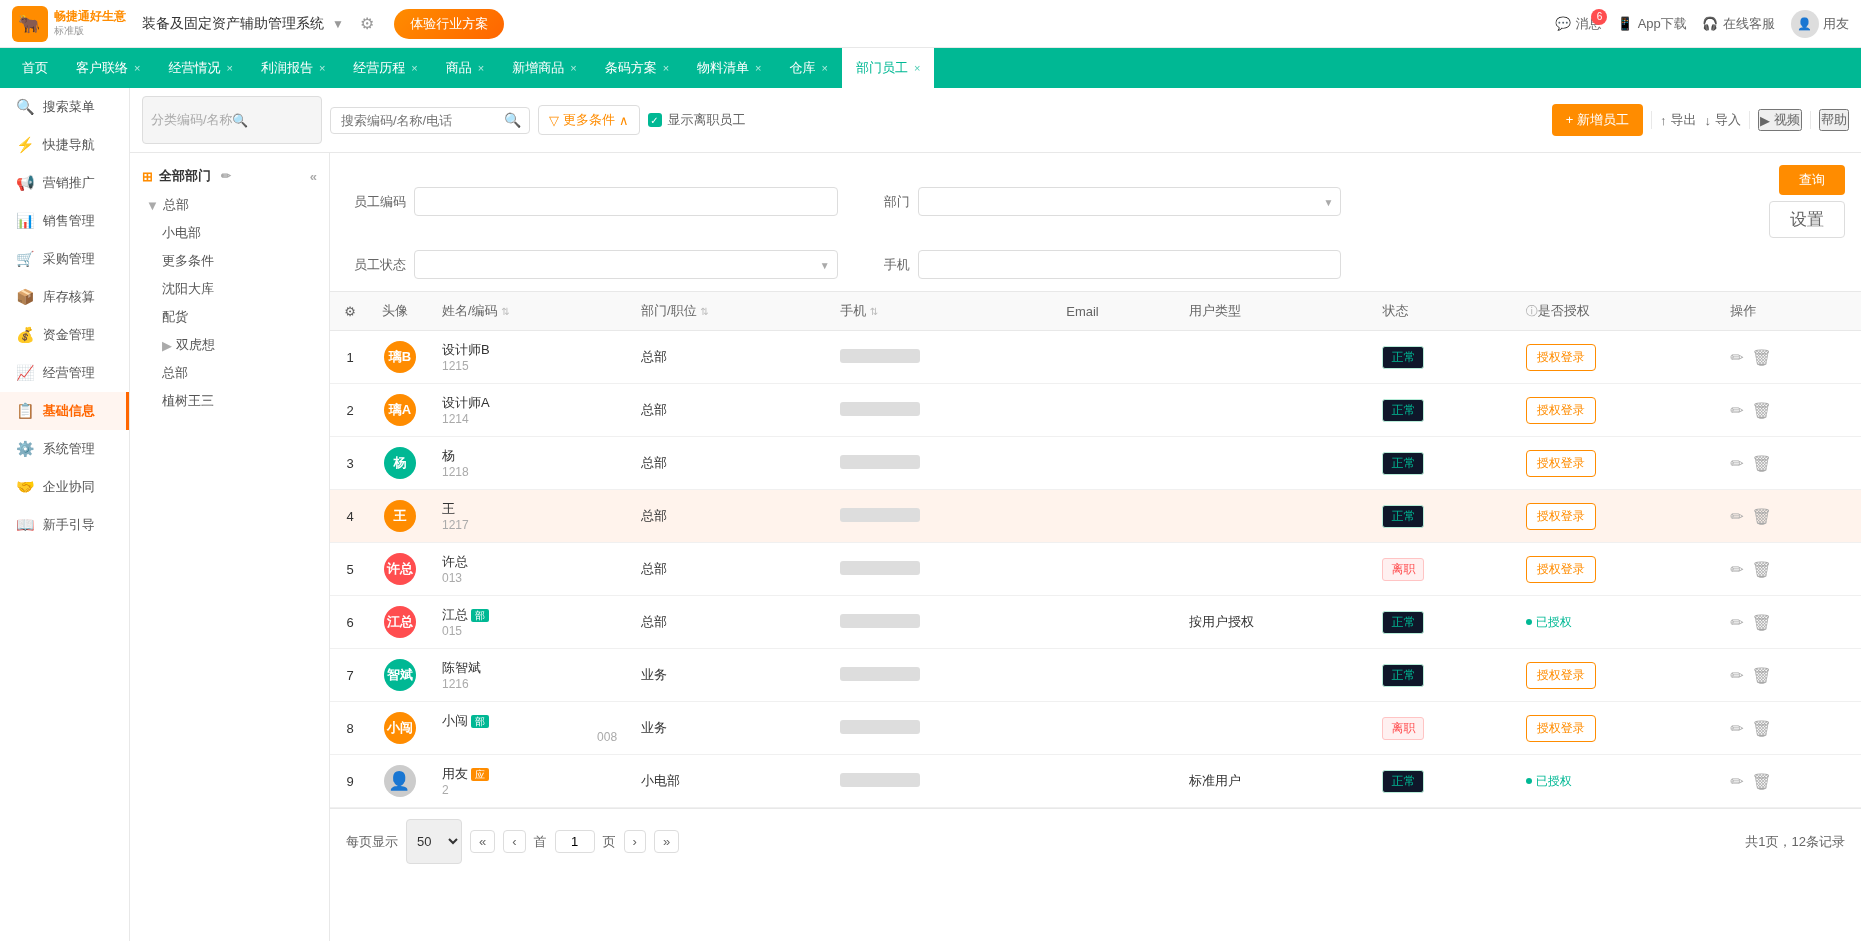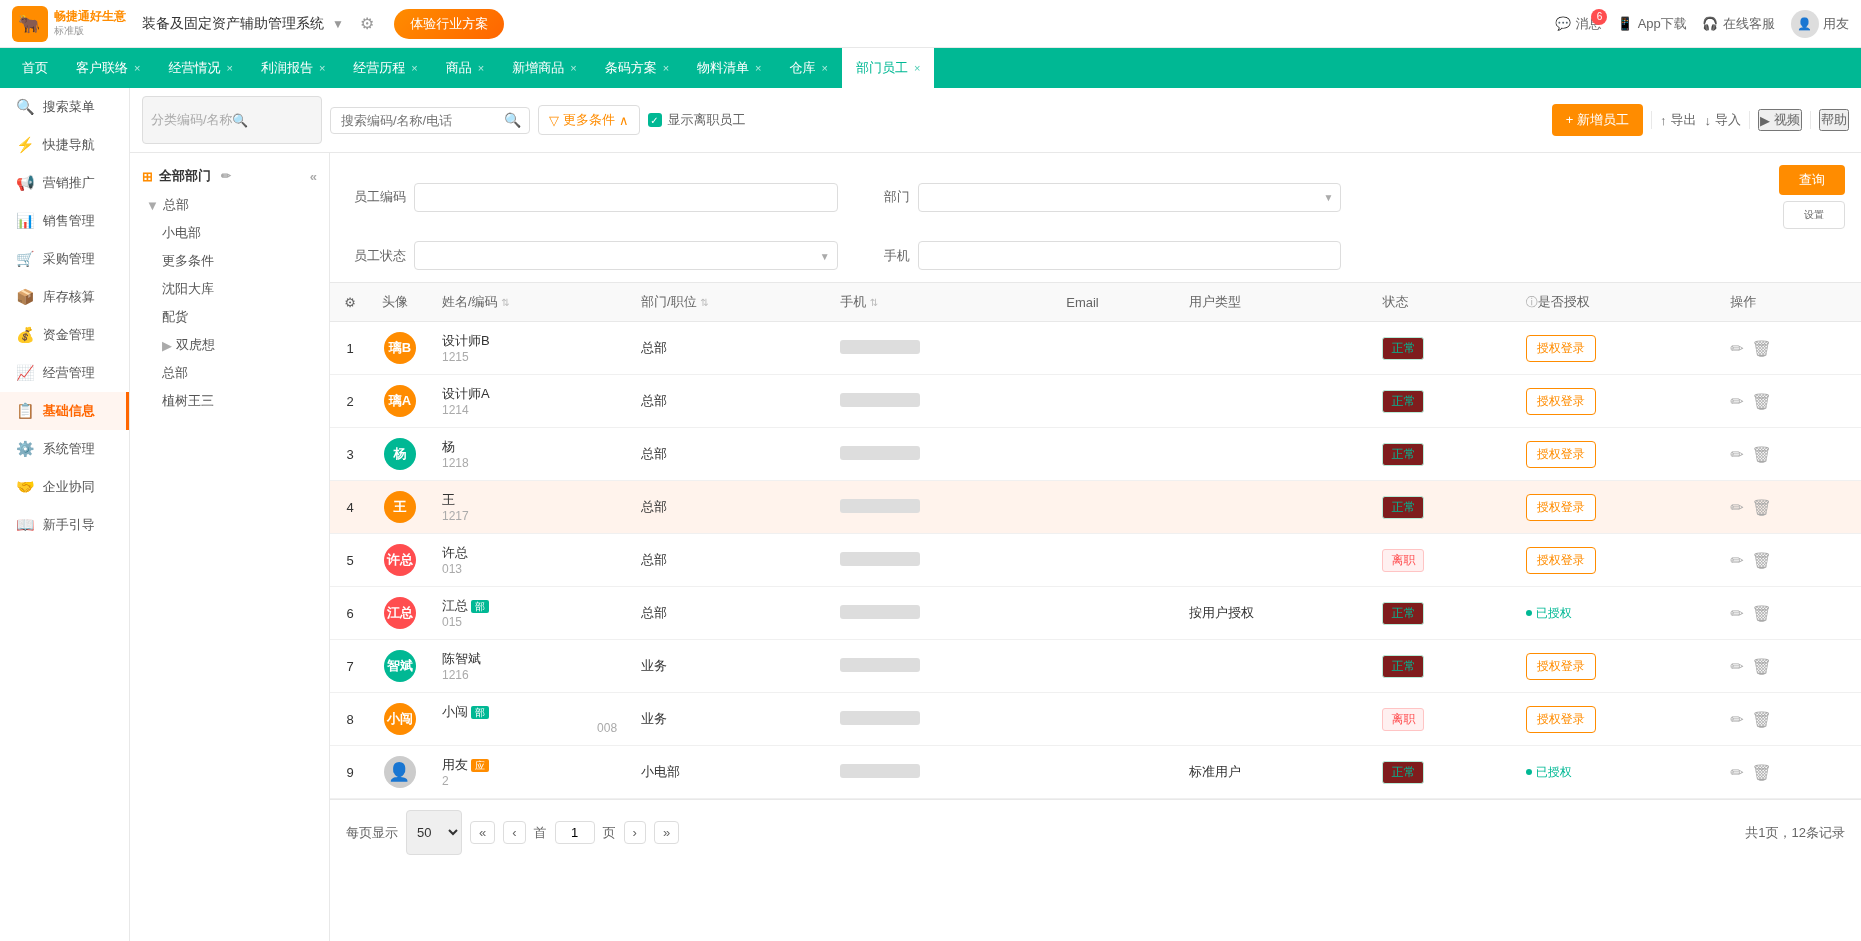--- a/index.html
+++ b/index.html
@@ -67,32 +67,32 @@
 
     
     .filter-row { background: #fff; padding: 12px 16px; border-bottom: 1px solid #e8e8e8; display: grid; grid-template-columns: 1fr 1fr 1fr; gap: 12px; }
     .filter-group { display: flex; align-items: center; gap: 8px; }
     .filter-label { color: #666; font-size: 13px; white-space: nowrap; min-width: 60px; text-align: right; }
     .filter-select { flex: 1; border: 1px solid #ddd; border-radius: 4px; padding: 6px 28px 6px 10px; font-size: 13px; color: #666; outline: none; appearance: none; background: #fff; position: relative; }
     .filter-input { flex: 1; border: 1px solid #ddd; border-radius: 4px; padding: 6px 10px; font-size: 13px; color: #666; outline: none; }
     .select-wrap { flex: 1; position: relative; display: flex; }
     .select-wrap::after { content: '▼'; position: absolute; right: 8px; top: 50%; transform: translateY(-50%); color: #aaa; font-size: 10px; pointer-events: none; }
     .search-btn { background: #ff8c00; color: #fff; border: none; border-radius: 4px; padding: 6px 20px; font-size: 13px; cursor: pointer; }
-    .set-btn { background: #fff; color: #666; border: 1px solid #ddd; border-radius: 4px; padding: 6px 20px; font-size: 10px; cursor: pointer; }
+    .set-btn { background: #fff; color: #666; border: 1px solid #ddd; border-radius: 4px; padding: 6px 20px; font-size: 17px; cursor: pointer; }
 
     
     table { width: 100%; border-collapse: collapse; font-size: 13px; }
     thead { background: #f9f9f9; }
     thead th { padding: 10px 12px; text-align: left; color: #666; font-weight: normal; border-bottom: 1px solid #e8e8e8; white-space: nowrap; }
     tbody tr { border-bottom: 1px solid #f0f0f0; background: #fff; }
     tbody tr.highlighted { background: #fff3ec; }
     tbody td { padding: 10px 12px; color: #333; vertical-align: middle; }
     .avatar-circle { width: 32px; height: 32px; border-radius: 50%; display: flex; align-items: center; justify-content: center; color: #fff; font-size: 13px; font-weight: bold; flex-shrink: 0; }
     .status-badge { display: inline-block; padding: 2px 8px; border-radius: 3px; font-size: 12px; }
-    .status-normal { background: #7f1d1d; color: #00b894; border: 1px solid #b7ecd8; }
+    .status-normal { background: #0f172a; color: #00b894; border: 1px solid #b7ecd8; }
     .status-resigned { background: #fff0f0; color: #ff4d4f; border: 1px solid #ffc4c4; }
     .auth-btn { border: 1px solid #ff8c00; color: #ff8c00; background: #fff; border-radius: 4px; padding: 4px 10px; font-size: 12px; cursor: pointer; }
     .auth-granted { color: #00b894; font-size: 12px; display: flex; align-items: center; gap: 4px; }
     .dot { width: 6px; height: 6px; border-radius: 50%; background: #00b894; display: inline-block; }
     .op-icons { display: flex; gap: 8px; color: #aaa; font-size: 16px; cursor: pointer; }
     .dept-tag { background: #00b894; color: #fff; font-size: 10px; padding: 1px 4px; border-radius: 2px; margin-left: 3px; }
     .user-tag { background: #ff8c00; color: #fff; font-size: 10px; padding: 1px 4px; border-radius: 2px; margin-left: 3px; }
 
     
     .pagination { display: flex; align-items: center; padding: 10px 16px; background: #fff; border-top: 1px solid #e8e8e8; font-size: 13px; color: #666; gap: 8px; }

